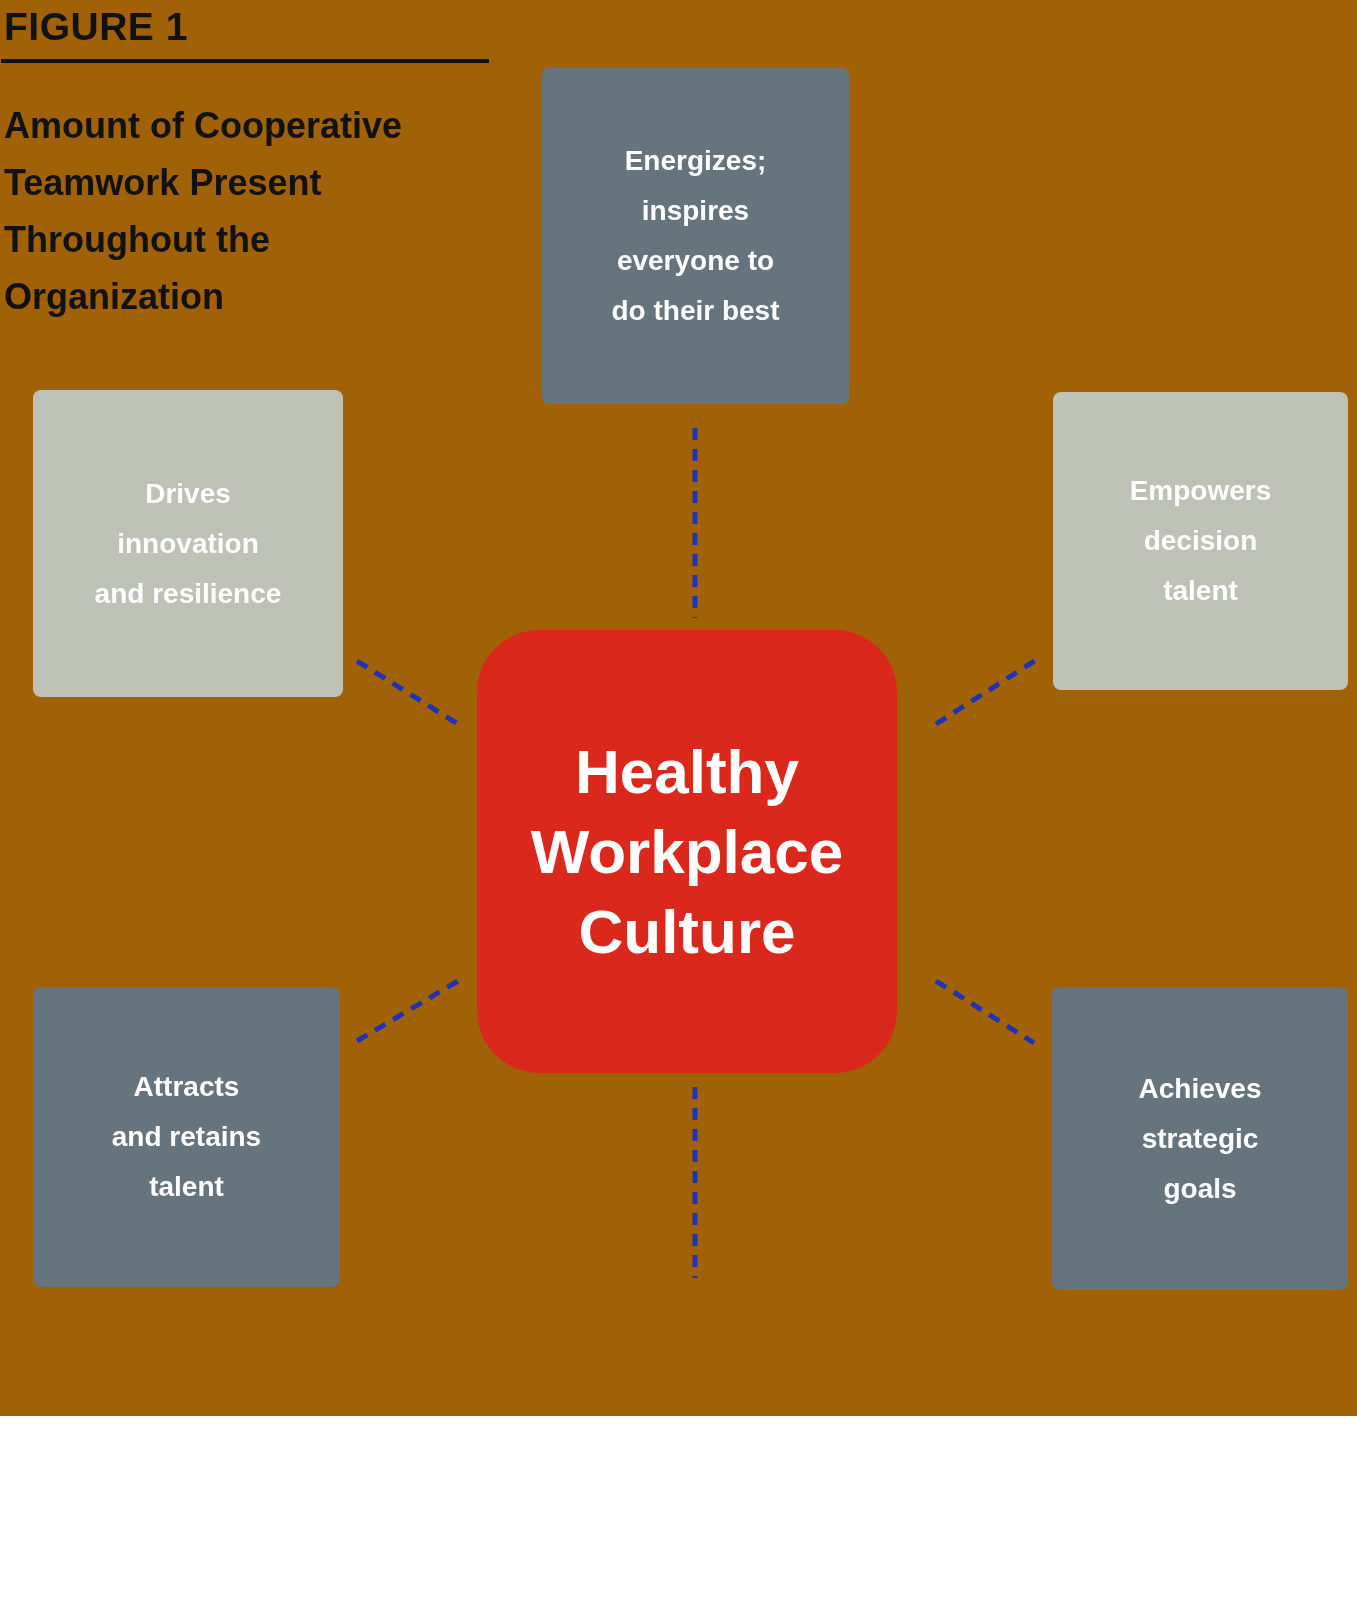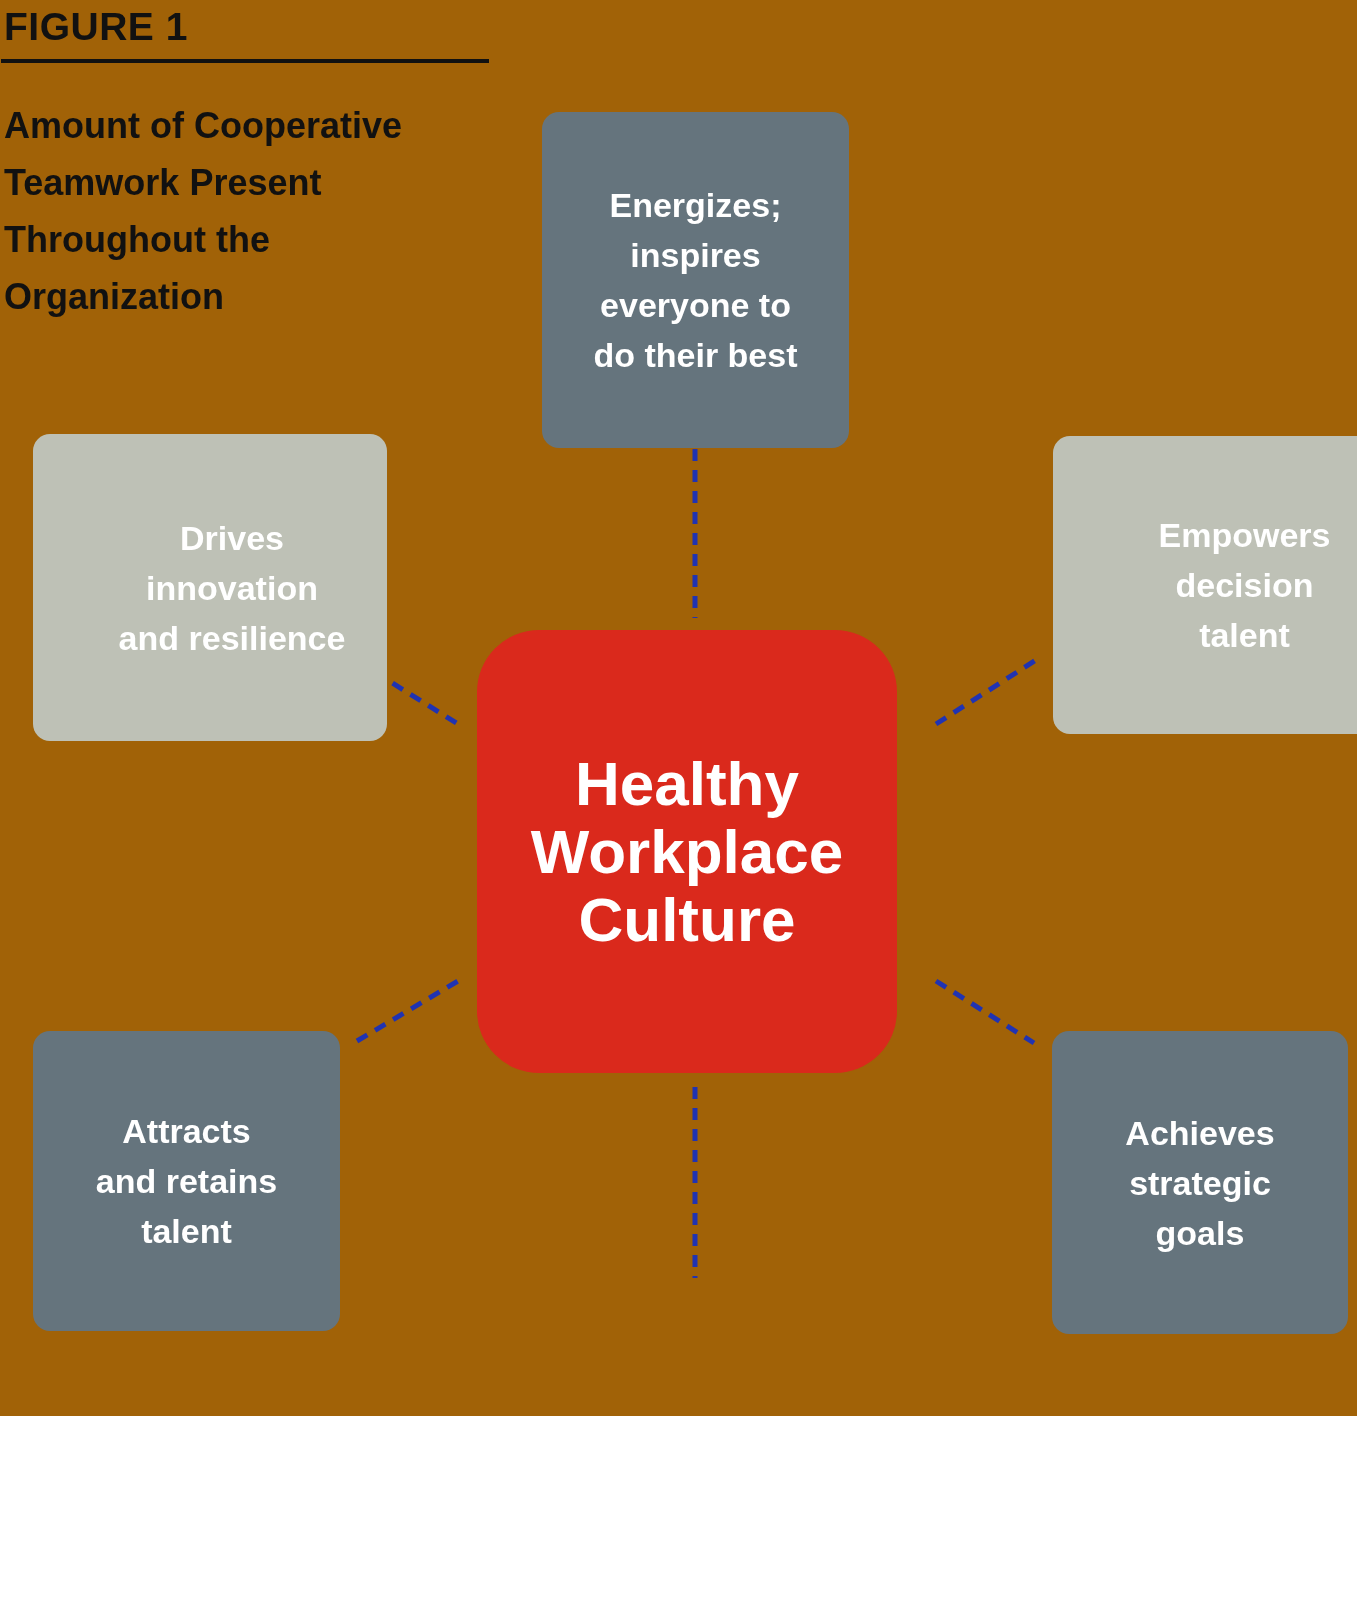--- a/index.html
+++ b/index.html
@@ -43,34 +43,33 @@
     font-size: 36px;
     line-height: 57px;
     font-weight: bold;
     color: var(--heading-black, #111);
     white-space: pre-line;
   }
 
   
   .node {
     position: absolute;
-    border-radius: 17px;
+    border-radius: 8px;
     display: flex;
     align-items: center;
     justify-content: center;
     text-align: center;
     color: var(--text-white, #fff);
     font-weight: bold;
-    font-size: 34px;
+    font-size: 28px;
     line-height: 50px;
     white-space: pre-line;
-    margin-top: 44px;
   }
   .node.slate { background: var(--slate, #65747d); }
-  .node.sage  { background: var(--sage, #bec1b6); padding-left: 44px; }
+  .node.sage  { background: var(--sage, #bec1b6); }
 
   .node-top          { left: 542px;  top: 68px;   width: 307px; height: 336px; }
   .node-upper-left   { left: 33px;   top: 390px;  width: 310px; height: 307px; }
   .node-upper-right  { left: 1053px; top: 392px;  width: 295px; height: 298px; }
   .node-lower-left   { left: 33px;   top: 987px;  width: 307px; height: 300px; }
   .node-lower-right  { left: 1052px; top: 987px;  width: 296px; height: 303px; }
   .node-bottom       { left: 542px;  top: 1293px; width: 308px; height: 302px; }
 
   .center-node {
     position: absolute;
@@ -80,21 +79,21 @@
     height: 443px;
     border-radius: 62px;
     background: var(--center-red, #da291c);
     display: flex;
     align-items: center;
     justify-content: center;
     text-align: center;
     color: var(--text-white, #fff);
     font-weight: bold;
     font-size: 62px;
-    line-height: 68px;
+    line-height: 80px;
     white-space: pre-line;
   }
 
   
   #connector-layer {
     position: absolute;
     left: 0;
     top: 0;
     pointer-events: none;
   }

